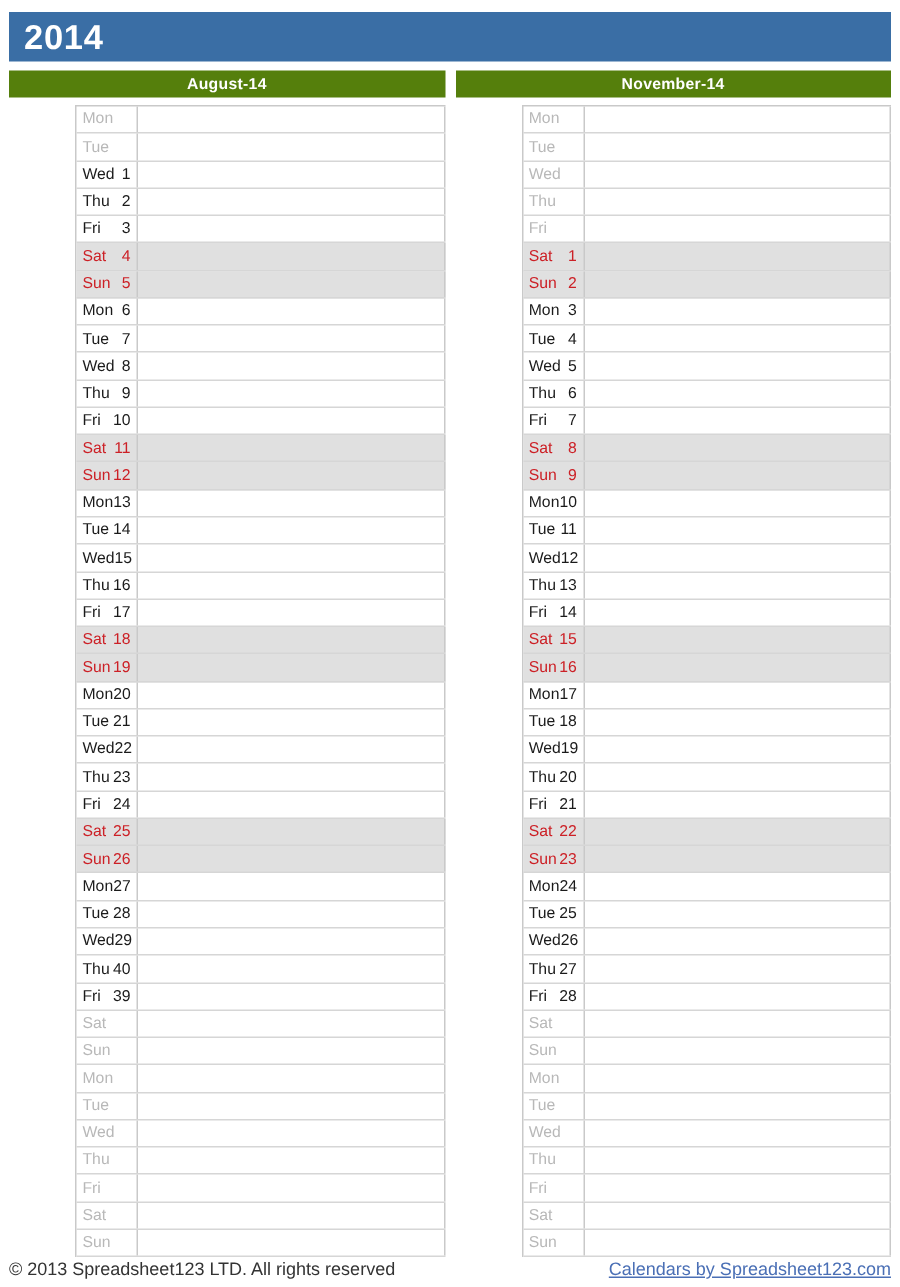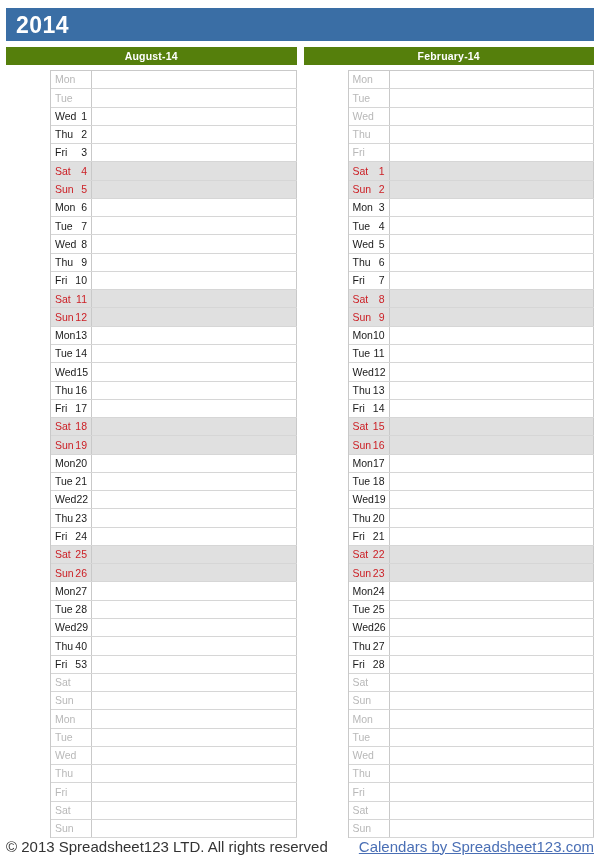--- a/index.html
+++ b/index.html
@@ -119,21 +119,21 @@
   
   .footer {
     position: absolute;
     left: 6px;
     top: 838px;
     width: 588px;
     height: 16px;
     display: flex;
     align-items: center;
     justify-content: space-between;
-    font-size: 15px;
+    font-size: 12px;
     box-sizing: border-box;
   }
   .copyright {
     color: #333333;
     white-space: nowrap;
   }
   .credit-link {
     color: #4a6fb5;
     text-decoration: underline;
     white-space: nowrap;
@@ -373,21 +373,21 @@
           <div class="day-row">
             <div class="day-cell d-weekday">
               <span class="dow">Thu</span>
               <span class="dnum">40</span>
             </div>
             <div class="note-cell"></div>
           </div>
           <div class="day-row">
             <div class="day-cell d-weekday">
               <span class="dow">Fri</span>
-              <span class="dnum">53</span>
+              <span class="dnum">39</span>
             </div>
             <div class="note-cell"></div>
           </div>
           <div class="day-row">
             <div class="day-cell d-blank">
               <span class="dow">Sat</span>
               <span class="dnum"></span>
             </div>
             <div class="note-cell"></div>
           </div>
@@ -443,21 +443,21 @@
           <div class="day-row">
             <div class="day-cell d-blank">
               <span class="dow">Sun</span>
               <span class="dnum"></span>
             </div>
             <div class="note-cell"></div>
           </div>
         </div>
     </div>
     <div class="month-col">
-      <div class="month-header">February-14</div>
+      <div class="month-header">November-14</div>
       <div class="day-grid">
           <div class="day-row">
             <div class="day-cell d-blank">
               <span class="dow">Mon</span>
               <span class="dnum"></span>
             </div>
             <div class="note-cell"></div>
           </div>
           <div class="day-row">
             <div class="day-cell d-blank">

